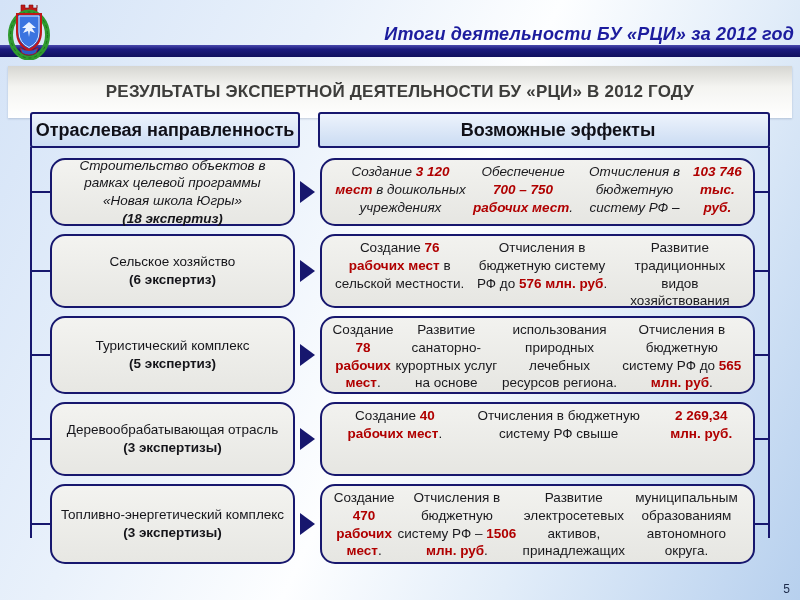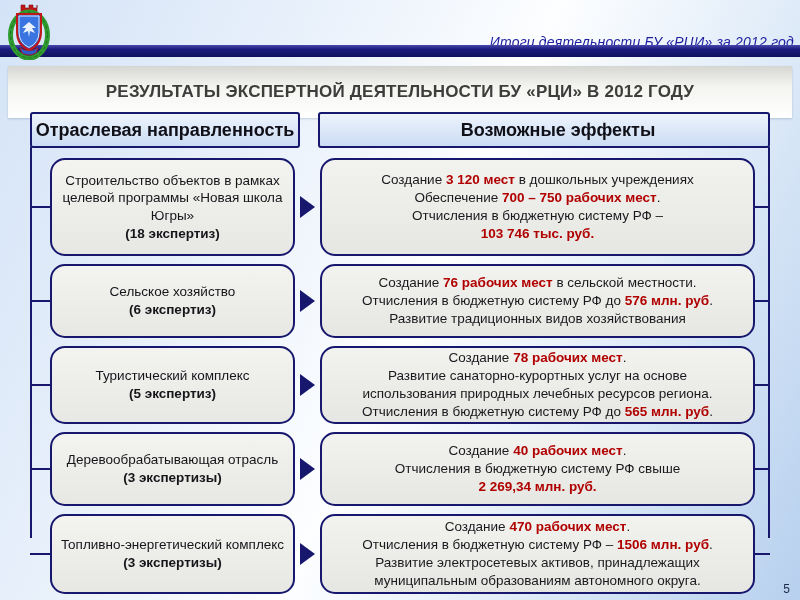--- a/index.html
+++ b/index.html
@@ -8,22 +8,22 @@
 
   .slide {
     position:relative; width:800px; height:600px; overflow:hidden;
     background:linear-gradient(115deg,#d4e3f7 0%,#e9f1fb 30%,#fdfeff 52%,#e2edf9 72%,#b7d0ee 100%);
   }
 
   
   .top-band { position:absolute; left:0; top:0; width:800px; height:45px; }
   .logo { position:absolute; left:8px; top:4px; width:42px; height:56px; z-index:3; }
   .header-note {
-    position:absolute; right:6px; top:34px;
-    font-size:14px; font-weight:normal; font-style:italic;
+    position:absolute; right:6px; top:24px;
+    font-size:18px; font-weight:bold; font-style:italic;
     color:var(--navy-text,#1c1c9e); letter-spacing:.2px;
   }
   .navy-bar {
     position:absolute; left:0; top:45px; width:800px; height:12px;
     background:linear-gradient(to bottom,#4a4aae 0%,#1b1b7e 35%,#10105e 100%);
   }
 
   
   .title-bar {
     position:absolute; left:8px; top:66px; width:784px; height:52px;
@@ -47,21 +47,21 @@
   .col-header.right { left:318px; width:452px;padding-left:28px; }
 
   
   .vline { position:absolute; top:147px; width:2px; height:391px; background:var(--navy,#17176e); }
   .vline.left  { left:30px; }
   .vline.right { left:768px; }
 
   
   .rows { position:absolute; left:30px; top:158px; width:740px; }
   .row { position:relative; display:flex; align-items:stretch; margin-bottom:8px; }
-  .row:nth-child(1){ height:98px; }
+  .row:nth-child(1){ height:68px;font-style:italic; }
   .row:nth-child(2){ height:74px; }
   .row:nth-child(3){ height:78px; }
   .row:nth-child(4){ height:74px;border-radius:11px; }
   .row:nth-child(5){ height:80px; }
   .row::before { 
     content:""; position:absolute; left:0; top:50%; width:20px; height:2px;
     margin-top:-1px; background:var(--navy,#17176e);
   }
   .row::after { 
     content:""; position:absolute; right:0; top:50%; width:15px; height:2px;
@@ -85,21 +85,21 @@
     width:0; height:0;
     border-left:15px solid var(--navy,#17176e);
     border-top:11px solid transparent;
     border-bottom:11px solid transparent;
   }
 
   .effect-box {
     position:relative; z-index:2; width:435px;
     border:2px solid var(--navy,#17176e); border-radius:15px;
     background:linear-gradient(to bottom,#f2f2ef 0%,#e6e6e2 100%);
-    display:flex; flex-direction:column; justify-content:center;
+    display:flex; flex-direction:row; justify-content:center;
     text-align:center; padding:3px 10px;
     font-size:13.5px; line-height:1.32; color:#1a1a1e;
   }
   .effect-line .hl { color:var(--red,#b00000); font-weight:bold; }
 
   .page-number {
     position:absolute; right:10px; bottom:4px;
     font-size:12px; color:#1c2a4a;
   }
 </style>

